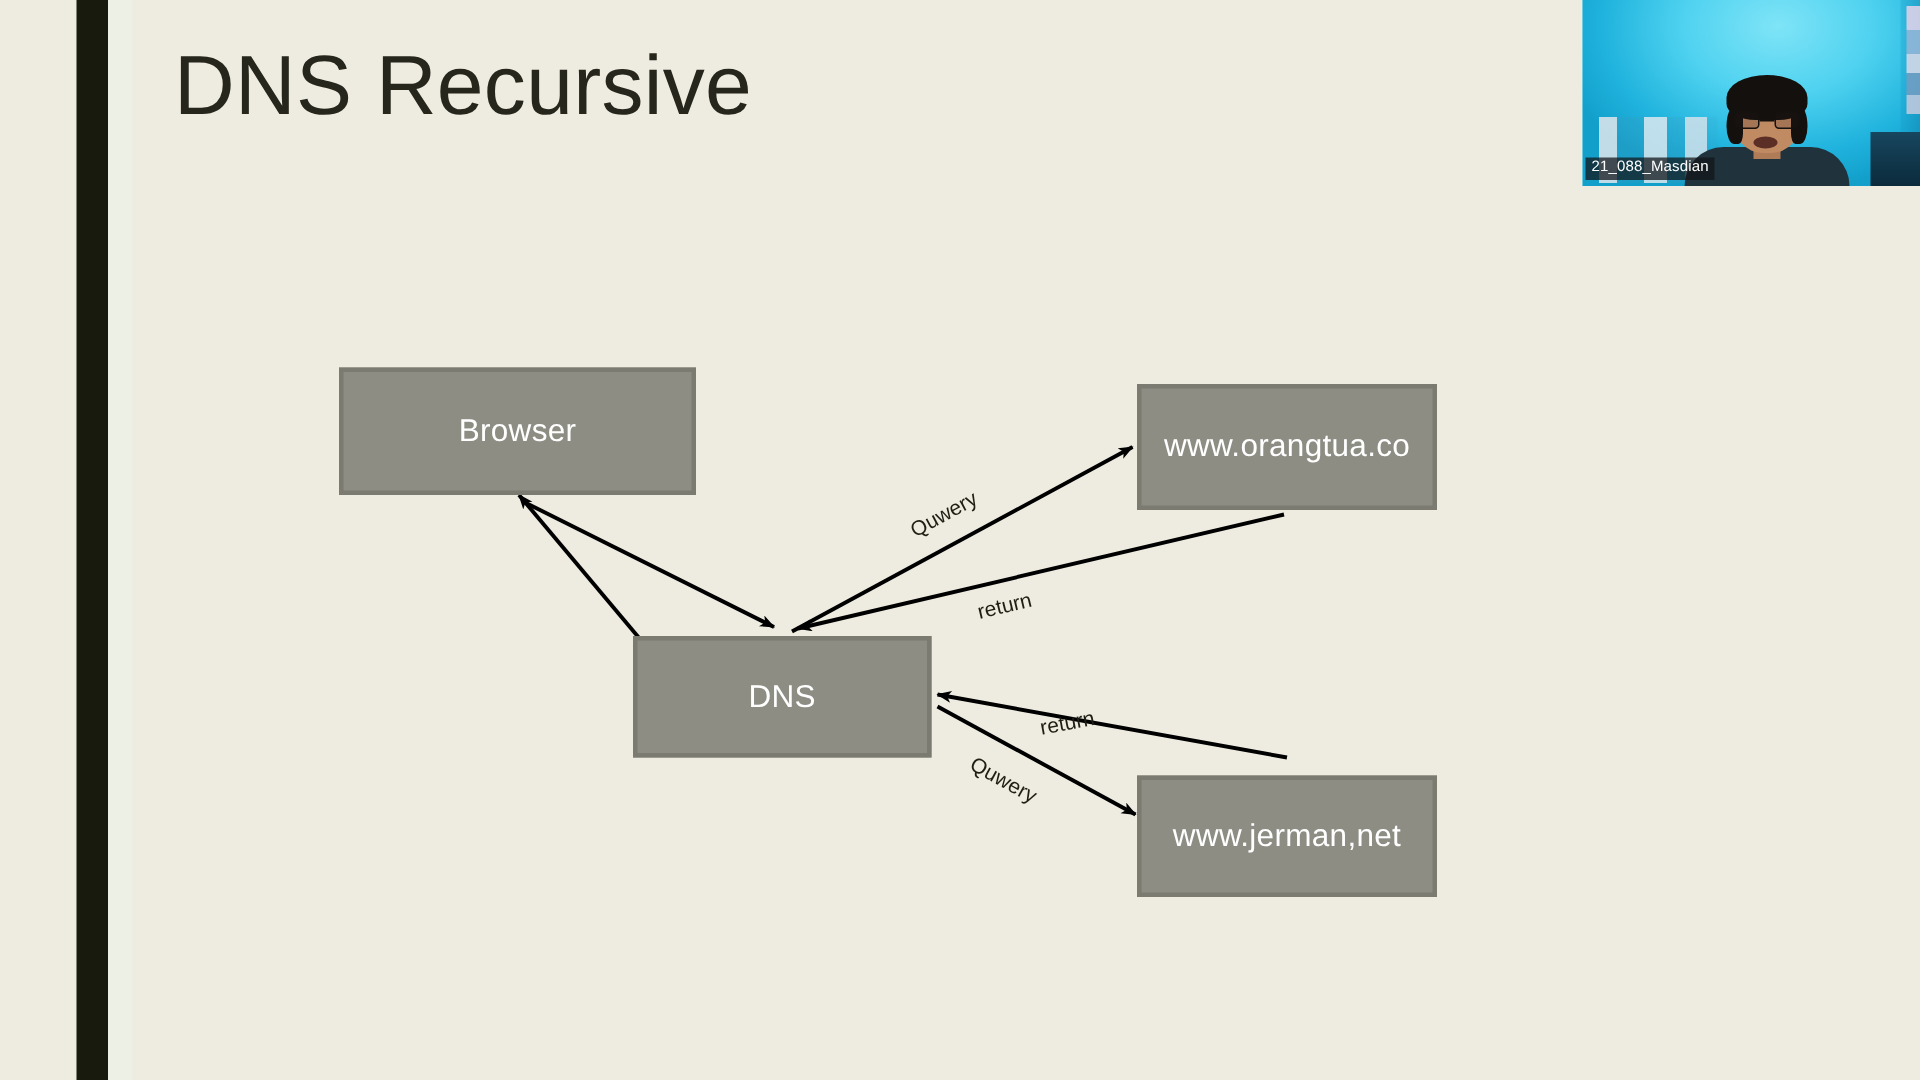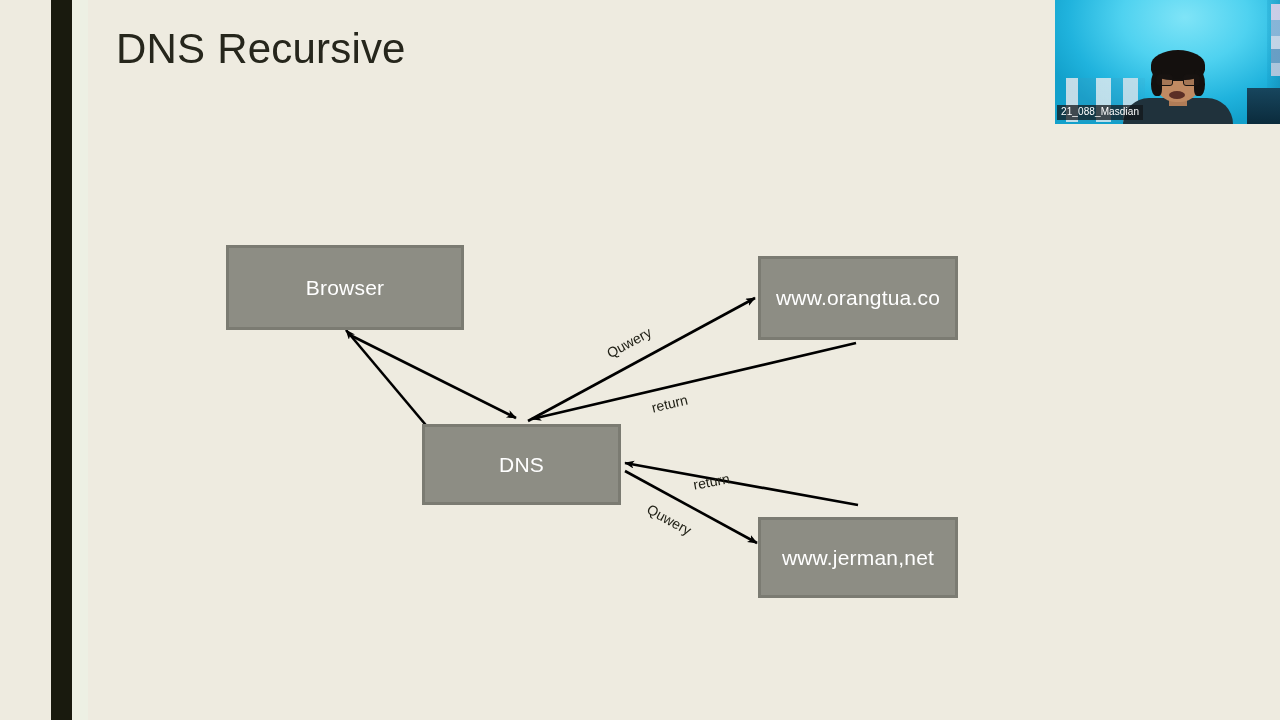--- a/index.html
+++ b/index.html
@@ -39,21 +39,21 @@
     left: 72px; top: 0;
     width: 16px; height: 720px;
     background: #edf0e4;
   }
 
   
   .slide-title {
     position: absolute;
     left: 116px;
     top: 24px;
-    font-size: 42px;
+    font-size: 56px;
     line-height: 1.18;
     color: #26261c;
     letter-spacing: 0.2px;
     white-space: nowrap;
   }
 
   
   .diagram {
     position: absolute;
     left: 0; top: 0;

